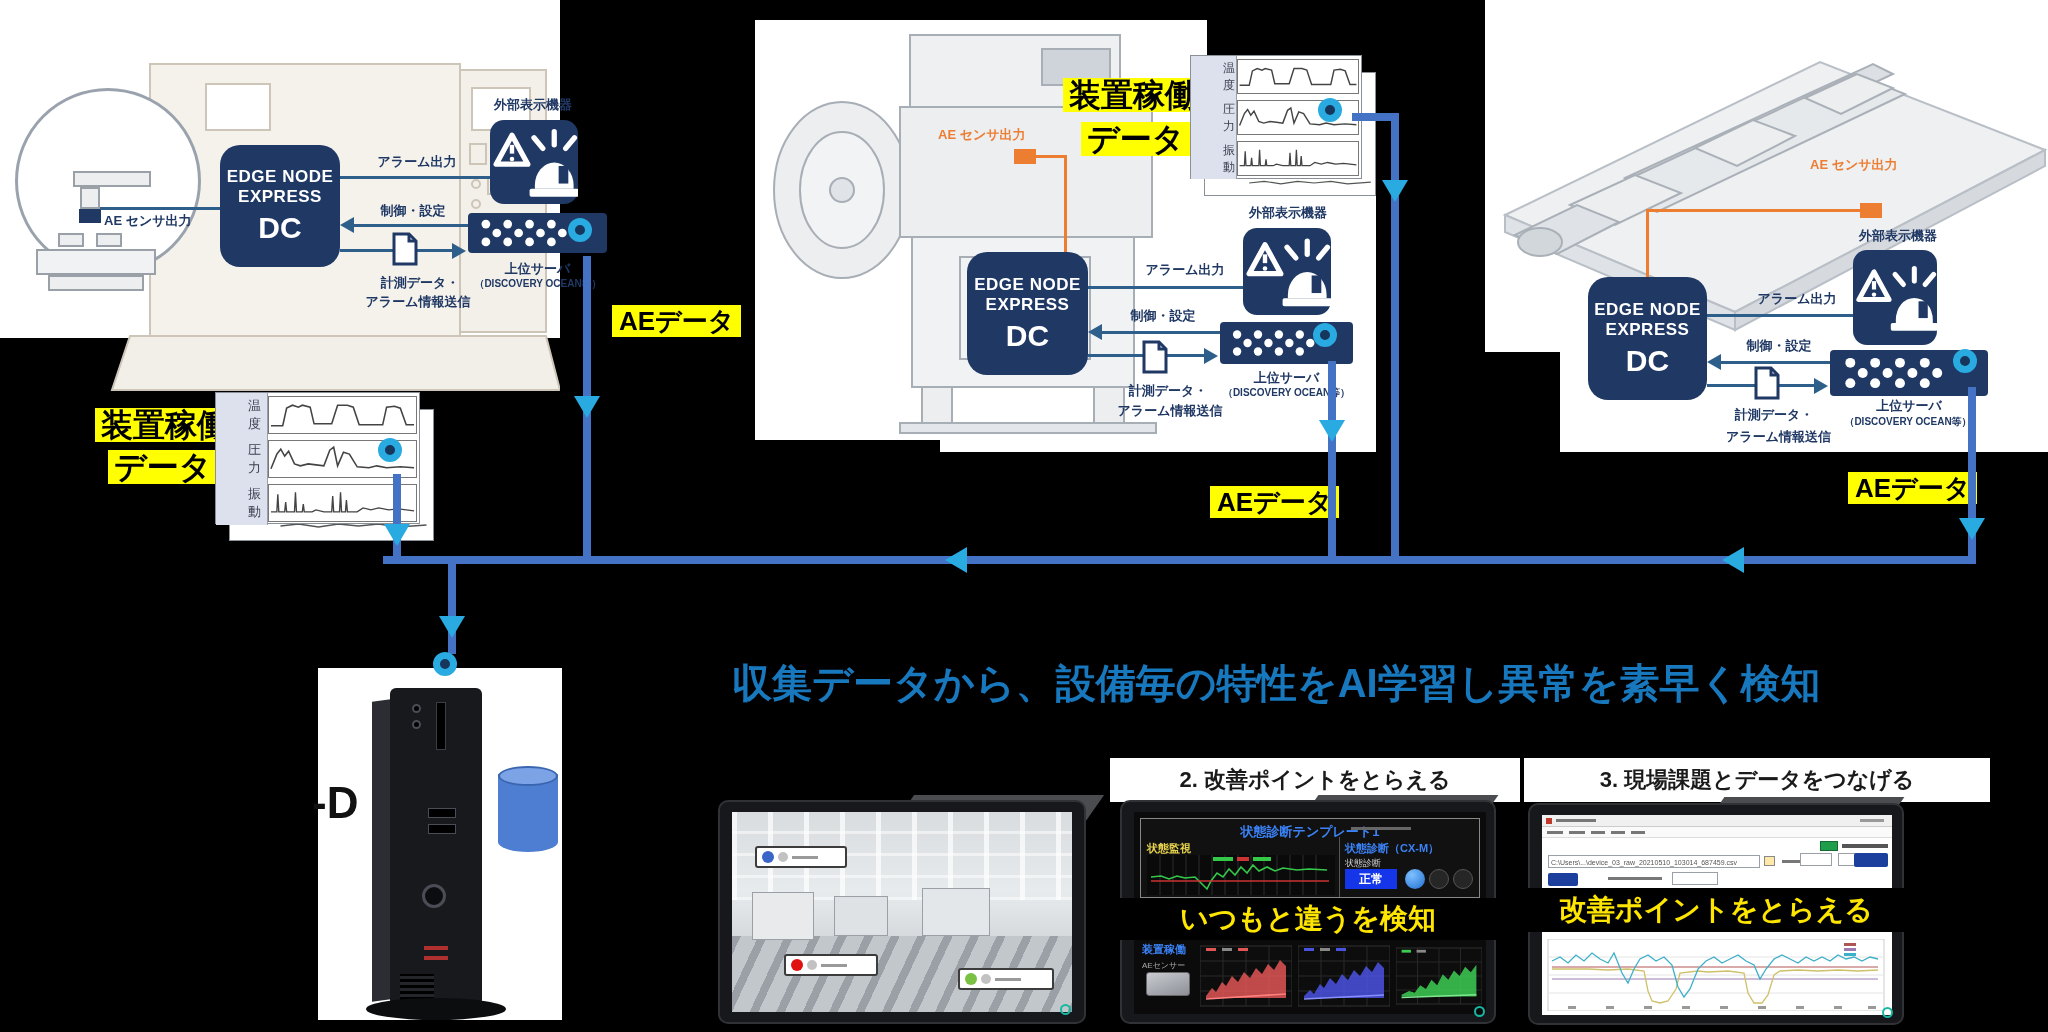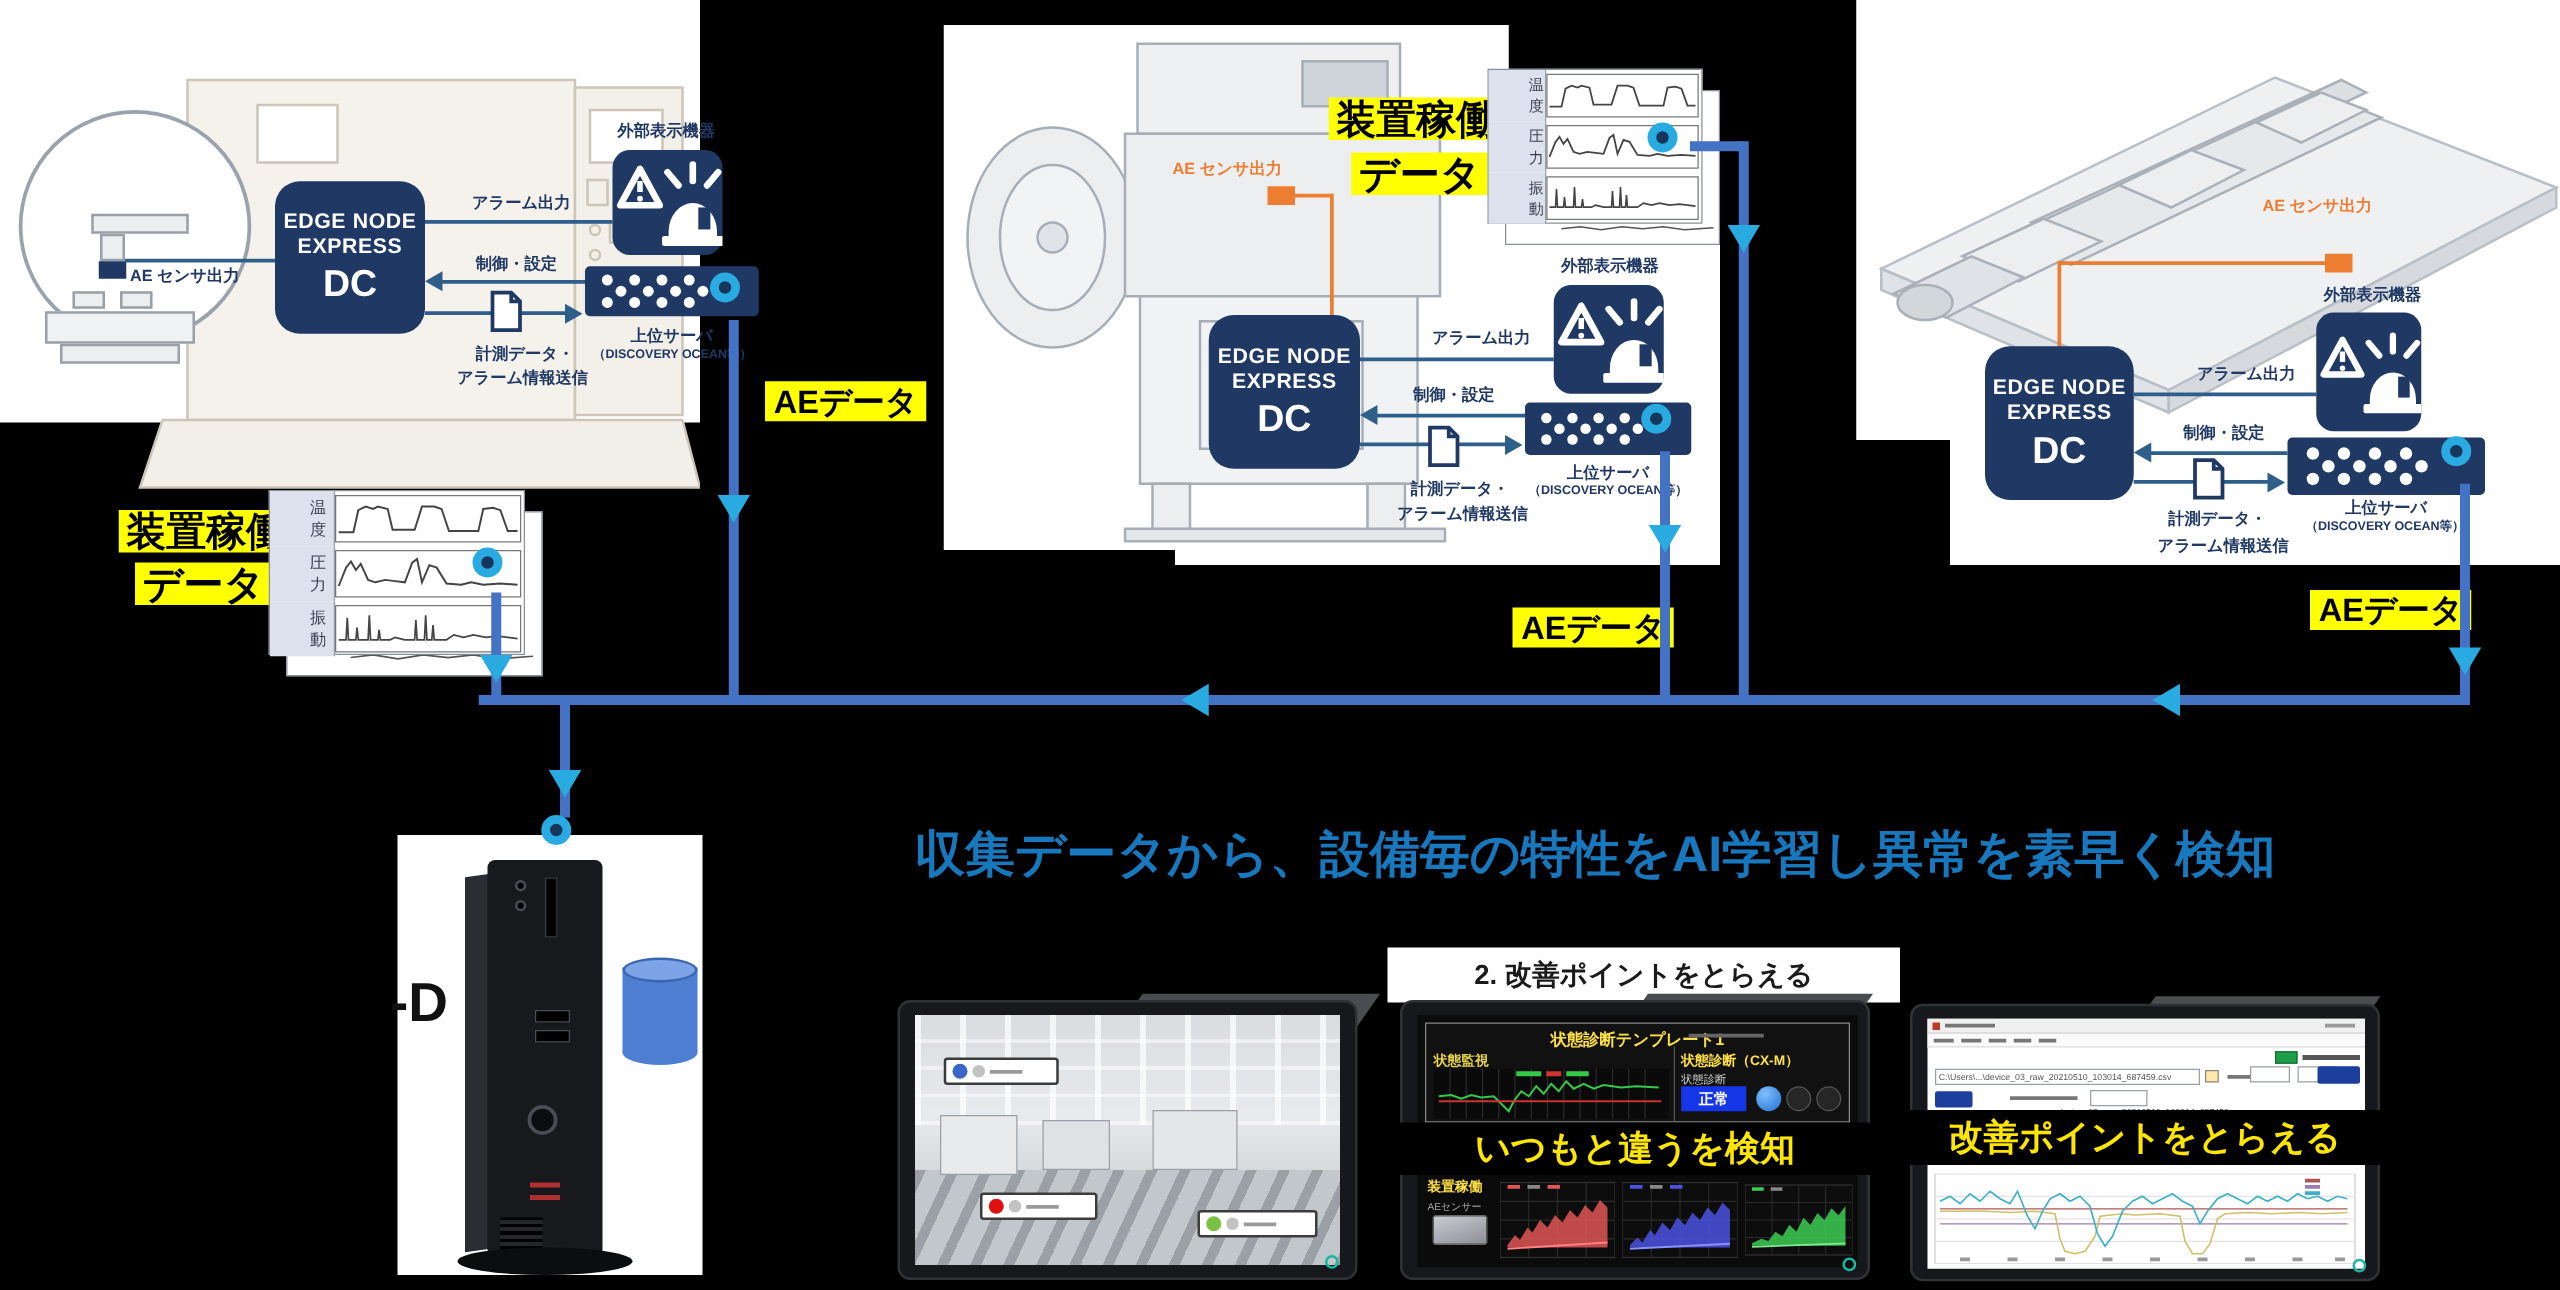--- a/index.html
+++ b/index.html
@@ -32,21 +32,21 @@
   .cap{position:absolute;background:#000;color:#ffe600;font-weight:bold;display:flex;align-items:center;justify-content:center;}
   .headstrip{position:absolute;background:#fff;color:#1a1a1a;font-weight:bold;font-size:22px;display:flex;align-items:center;justify-content:center;}
   .pill{position:absolute;background:#fff;border:2px solid #3c3c3c;border-radius:3px;display:flex;align-items:center;gap:4px;padding:0 5px;}
   .dot{width:12px;height:12px;border-radius:50%;}
   .dot2{width:10px;height:10px;border-radius:50%;background:#c2c2c2;}
   .bar{height:3px;background:#9a9a9a;}
   .pled{position:absolute;width:11px;height:11px;border:2px solid #17b8a2;border-radius:50%;}
   .tinybar{position:absolute;background:#777;height:4px;}
   .field{position:absolute;background:#fff;border:1px solid #9aa0a8;}
   .bluebtn{position:absolute;background:#1c3f9e;border-radius:2px;}
-  .screen-txt{position:absolute;color:#fde047;white-space:nowrap;}
+  .screen-txt{position:absolute;color:#3b82f6;white-space:nowrap;}
 </style>
 </head>
 <body>
 
 <div id="canvas">
 
   <div class="abs white" style="left:0;top:57;width:560px;height:338px"></div>
   <div class="abs white" style="left:755px;top:20px;width:452px;height:420px"></div>
   <div class="abs white" style="left:940px;top:190px;width:436px;height:262px"></div>
   <div class="abs white" style="left:1485px;top:0;width:563px;height:352px"></div>
@@ -508,20 +508,21 @@
         <rect x="6" y="2" width="10" height="3" fill="#3dcc52"></rect>
           <rect x="22" y="2" width="10" height="3" fill="#888"></rect>
         <polygon points="6,50 14,46 20,48 26,40 32,44 38,34 44,40 50,28 56,34 62,24 68,30 74,20 80,26 86,18 86,52 6,52" fill="#3dcc52" opacity=".85"></polygon>
         <polyline points="6,53 86,50" stroke="#7fe890" stroke-width="1.5" fill="none"></polyline>
       </svg>
     </div>
     <div class="pled" style="left:352px;top:204px"></div>
   </div>
   <div class="cap" style="left:1120px;top:898px;width:376px;height:42px;font-size:28px">いつもと違うを検知</div>
 
+  <div class="headstrip" style="left:1524px;top:758px;width:466px;height:44px">3. 現場課題とデータをつなげる</div>
   <div class="tab" style="left:1716px;top:797px;width:180px;height:24px"></div>
   <div class="bezel" style="left:1528px;top:803px;width:376px;height:222px">
     <div class="abs" style="left:12px;top:10px;width:350px;height:200px;background:#fff">
       <div class="abs" style="left:0;top:0;width:350px;height:12px;background:#f0f0f0;border-bottom:1px solid #ccc">
         <div class="abs" style="left:4px;top:3px;width:6px;height:6px;background:#c0392b"></div>
         <div class="tinybar" style="left:14px;top:4px;width:40px;height:3px"></div>
         <div class="tinybar" style="left:318px;top:4px;width:24px;height:3px;background:#999"></div>
       </div>
       <div class="abs" style="left:0;top:12px;width:350px;height:11px;background:#fafafa;border-bottom:1px solid #ddd">
         <div class="tinybar" style="left:5px;top:4px;width:16px;height:3px"></div>

